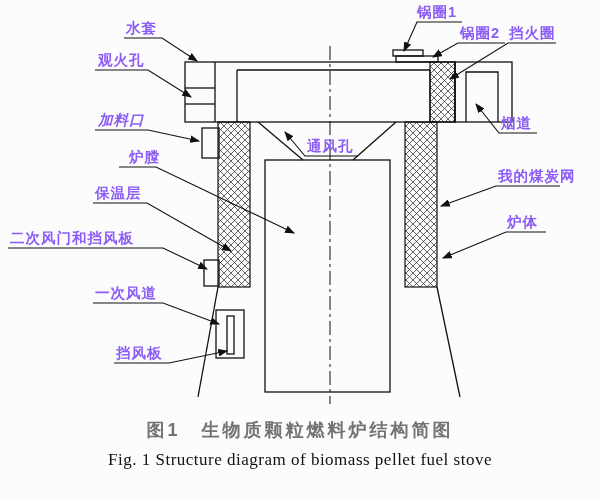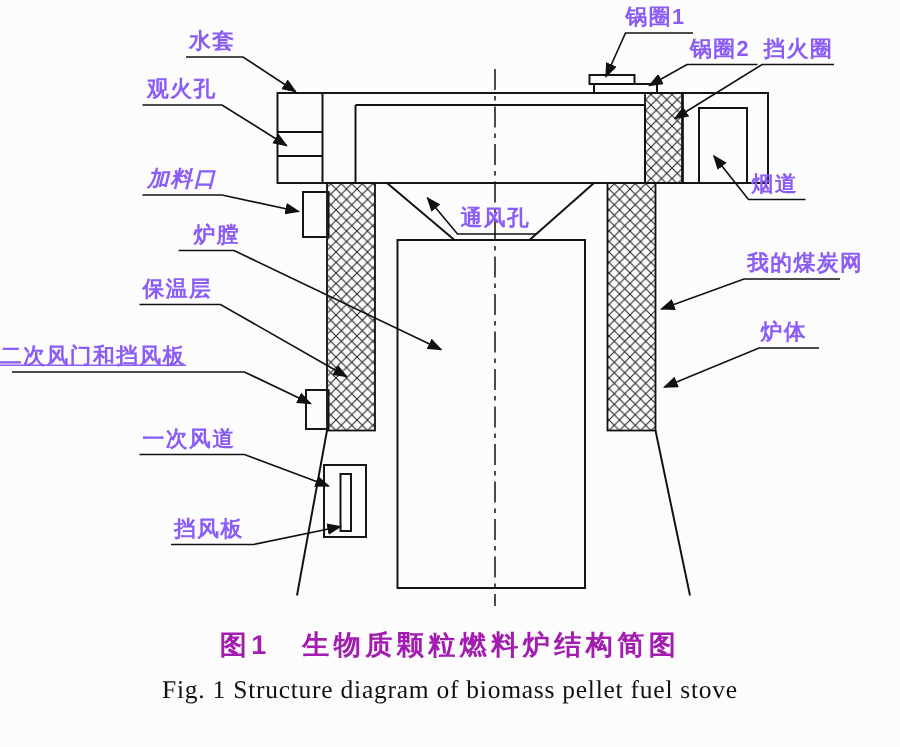--- a/index.html
+++ b/index.html
@@ -20,21 +20,21 @@
     white-space:nowrap;
     line-height:16px;
   }
   .caption-zh{
     position:absolute;
     left:0;right:0;top:418px;
     text-align:center;
     font-size:18px;
     font-weight:700;
     letter-spacing:3px;
-    color:#a21caf;
+    color:#737373;
   }
   .caption-en{
     position:absolute;
     left:0;right:0;top:450px;
     text-align:center;
     font-family:"Liberation Serif", serif;
     font-size:17px;
     color:#111;
     letter-spacing:0.5px;
   }
@@ -127,21 +127,21 @@
       <polyline points="560,186 496,186 441,206" marker-end="url(#arw)"></polyline>
       <polyline points="546,232 506,232 443,258" marker-end="url(#arw)"></polyline>
     </g>
   </svg>
 
   <div class="lbl" style="left:126px;top:20px;">水套</div>
   <div class="lbl" style="left:98px;top:52px;">观火孔</div>
   <div class="lbl" style="left:98px;top:112px;font-style:italic;">加料口</div>
   <div class="lbl" style="left:129px;top:149px;">炉膛</div>
   <div class="lbl" style="left:95px;top:185px;">保温层</div>
-  <div class="lbl" style="left:0;top:230px;text-decoration:underline;">二次风门和挡风板</div>
+  <div class="lbl" style="left:10px;top:230px;">二次风门和挡风板</div>
   <div class="lbl" style="left:95px;top:285px;text-align:center;">一次风道</div>
   <div class="lbl" style="left:116px;top:345px;">挡风板</div>
   <div class="lbl" style="left:417px;top:4px;">锅圈1</div>
   <div class="lbl" style="left:460px;top:25px;">锅圈2</div>
   <div class="lbl" style="left:509px;top:25px;">挡火圈</div>
   <div class="lbl" style="left:501px;top:115px;">烟道</div>
   <div class="lbl" style="left:307px;top:138px;">通风孔</div>
   <div class="lbl" style="left:498px;top:168px;">我的煤炭网</div>
   <div class="lbl" style="left:507px;top:214px;">炉体</div>
 

